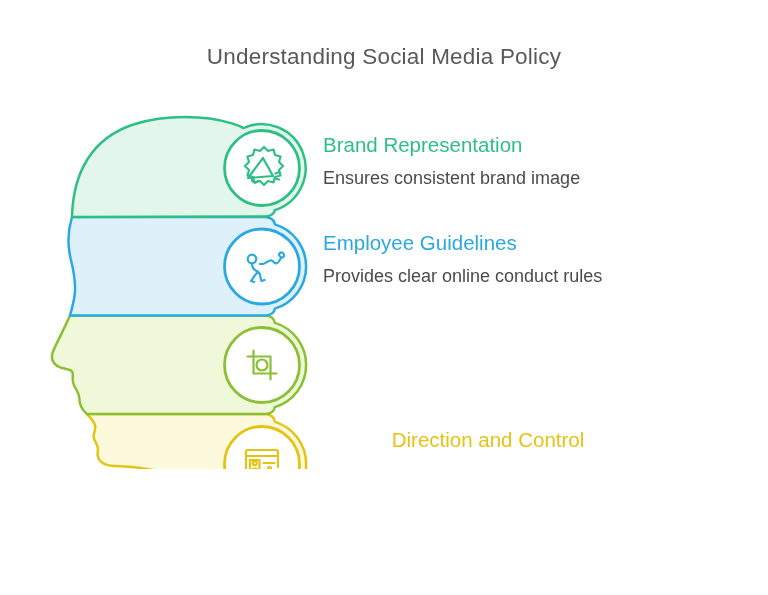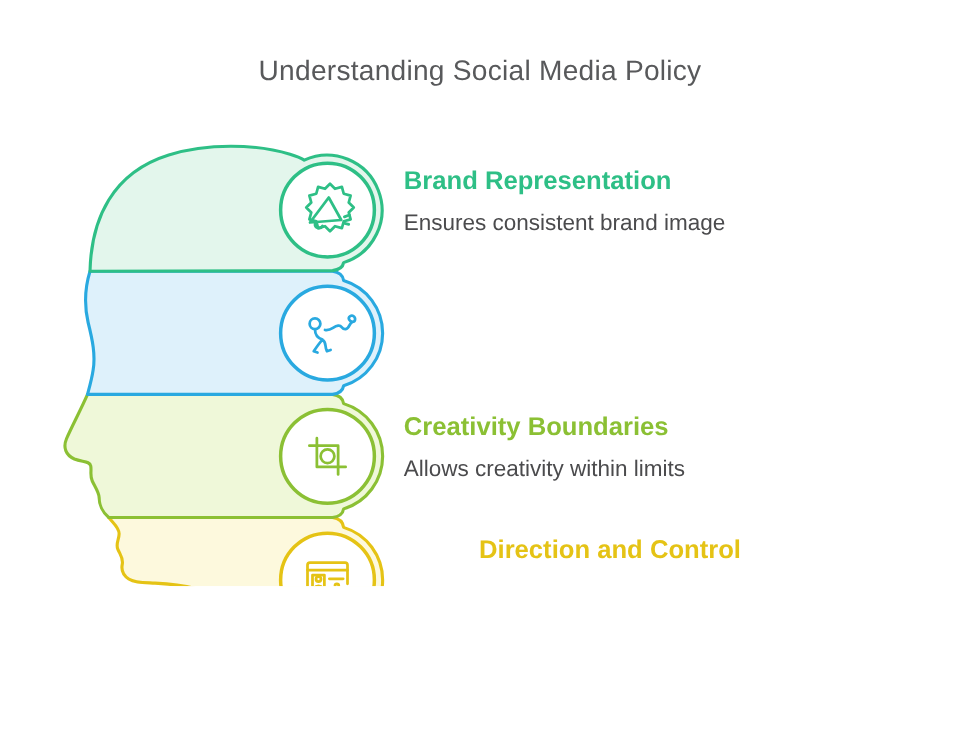--- a/index.html
+++ b/index.html
@@ -6,21 +6,21 @@
   #stage{
     position:relative;width:768px;height:469px;background:#ffffff;overflow:hidden;
     font-family:"Liberation Sans", sans-serif;
   }
   #title{
     position:absolute;top:44px;left:0;width:768px;text-align:center;
     font-size:22.5px;font-weight:400;letter-spacing:.2px;margin:0;
   }
   #head-svg{position:absolute;left:0;top:0;}
   .row{position:absolute;left:323px;width:330px;}
-  .row h2{margin:0;font-size:20.5px;line-height:28px;font-weight:700;}
+  .row h2{margin:0;font-size:20.5px;line-height:28px;font-weight:400;}
   .row p{margin:10px 0 0 0;font-size:18px;line-height:19px;}
   #row-0{top:131px;} #row-1{top:229px;} #row-2{top:328px;} #row-3{top:426px;}
   .head-path{stroke-width:2.5;stroke-linejoin:round;}
   .icon-circle{stroke-width:2.8;}
   .icon g{fill:none;stroke-width:2.2;stroke-linecap:round;stroke-linejoin:round;}
 </style>
 </head>
 <body>
 
 <div id="stage">
@@ -120,21 +120,21 @@
                  C 10.5,10 12,10.4 12.5,11.8
                  C 13.8,11 15.2,11.6 15.2,13.4 L 15.2,16"></path>
       </g>
     </g>
   </svg>
 
   <div class="row" id="row-0">
     <h2 style="color: rgb(46, 191, 134);">Brand Representation</h2>
     <p style="color: rgb(75, 75, 77);">Ensures consistent brand image</p>
   </div>
-  <div class="row" id="row-2">
-    <h2 style="color: rgb(139, 192, 52);">Creativity Boundaries</h2>
-    <p style="color: rgb(75, 75, 77);">Allows creativity within limits</p>
+  <div class="row" id="row-1">
+    <h2 style="color: rgb(41, 169, 224);">Employee Guidelines</h2>
+    <p style="color: rgb(75, 75, 77);">Provides clear online conduct rules</p>
   </div>
   <div class="row" id="row-3">
     <h2 style="color: rgb(229, 195, 21); text-align: center;">Direction and Control</h2>
   </div>
 
 </div>
 
 </body></html>

